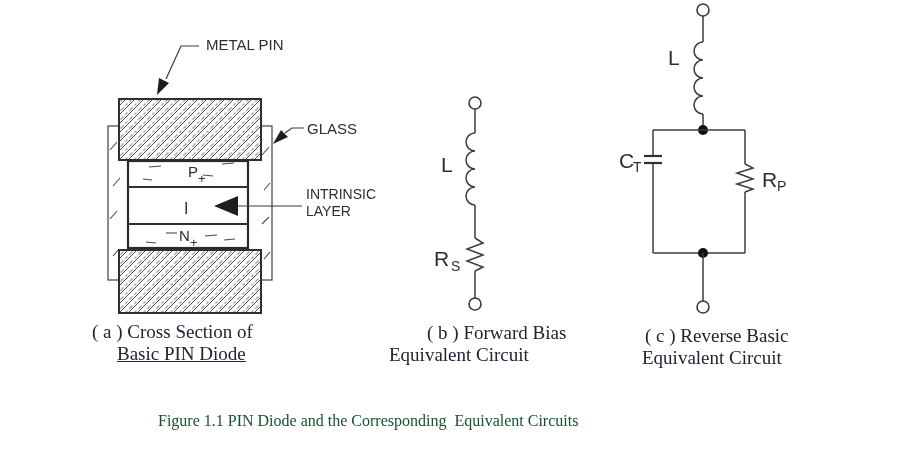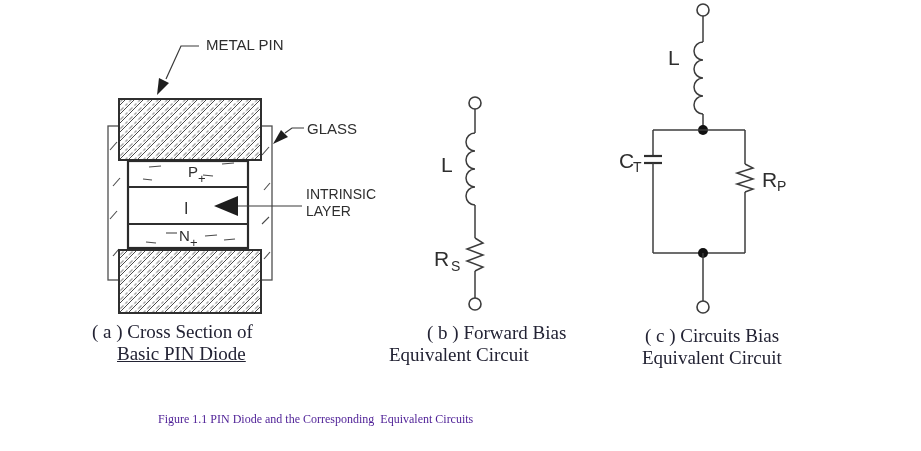--- a/index.html
+++ b/index.html
@@ -27,22 +27,22 @@
   .caption {
     position: absolute;
     font-family: "Liberation Serif", serif;
     font-size: 19px;
     color: #232334;
     white-space: nowrap;
   }
   .figcaption {
     position: absolute;
     font-family: "Liberation Serif", serif;
-    font-size: 12px;
-    color: #4c1d95;
+    font-size: 16px;
+    color: #14532d;
     white-space: pre;
   }
 </style>
 </head>
 <body>
 
 <svg id="figure-canvas" width="921" height="400" viewBox="0 0 921 400" xmlns="http://www.w3.org/2000/svg">
   <defs>
     <pattern id="hatchSolid" width="9" height="9" patternUnits="userSpaceOnUse">
       <path d="M0,9 L9,0 M-2.25,2.25 L2.25,-2.25 M6.75,11.25 L11.25,6.75" stroke="#4a4a4a" stroke-width="1" fill="none"></path>
@@ -163,16 +163,16 @@
     <text class="draft" x="777" y="191" font-size="14">P</text>
   </g>
 </svg>
 
 <div class="caption" style="left:92px; top:321px;">( a )  Cross Section of</div>
 <div class="caption" style="left:117px; top:343px;text-decoration:underline;">Basic PIN Diode</div>
 
 <div class="caption" style="left:391px; top:322px;margin-left:36px;">( b ) Forward Bias</div>
 <div class="caption" style="left:389px; top:344px;">Equivalent Circuit</div>
 
-<div class="caption" style="left:645px; top:325px;">( c ) Circuits Bias</div>
+<div class="caption" style="left:645px; top:325px;">( c ) Reverse Basic</div>
 <div class="caption" style="left:642px; top:347px;">Equivalent Circuit</div>
 
 <div class="figcaption" style="left:158px; top:412px;">Figure 1.1 PIN Diode and the Corresponding  Equivalent Circuits</div>
 
 </body></html>

